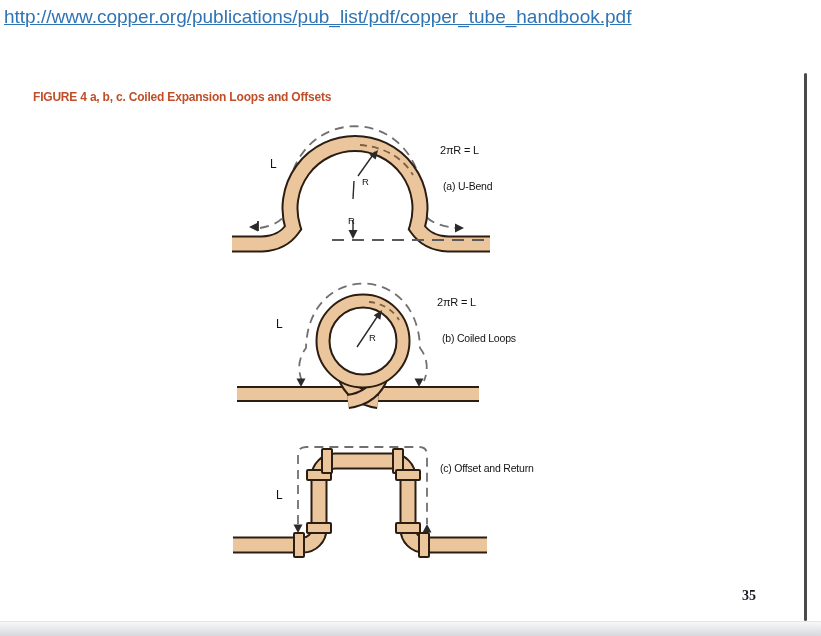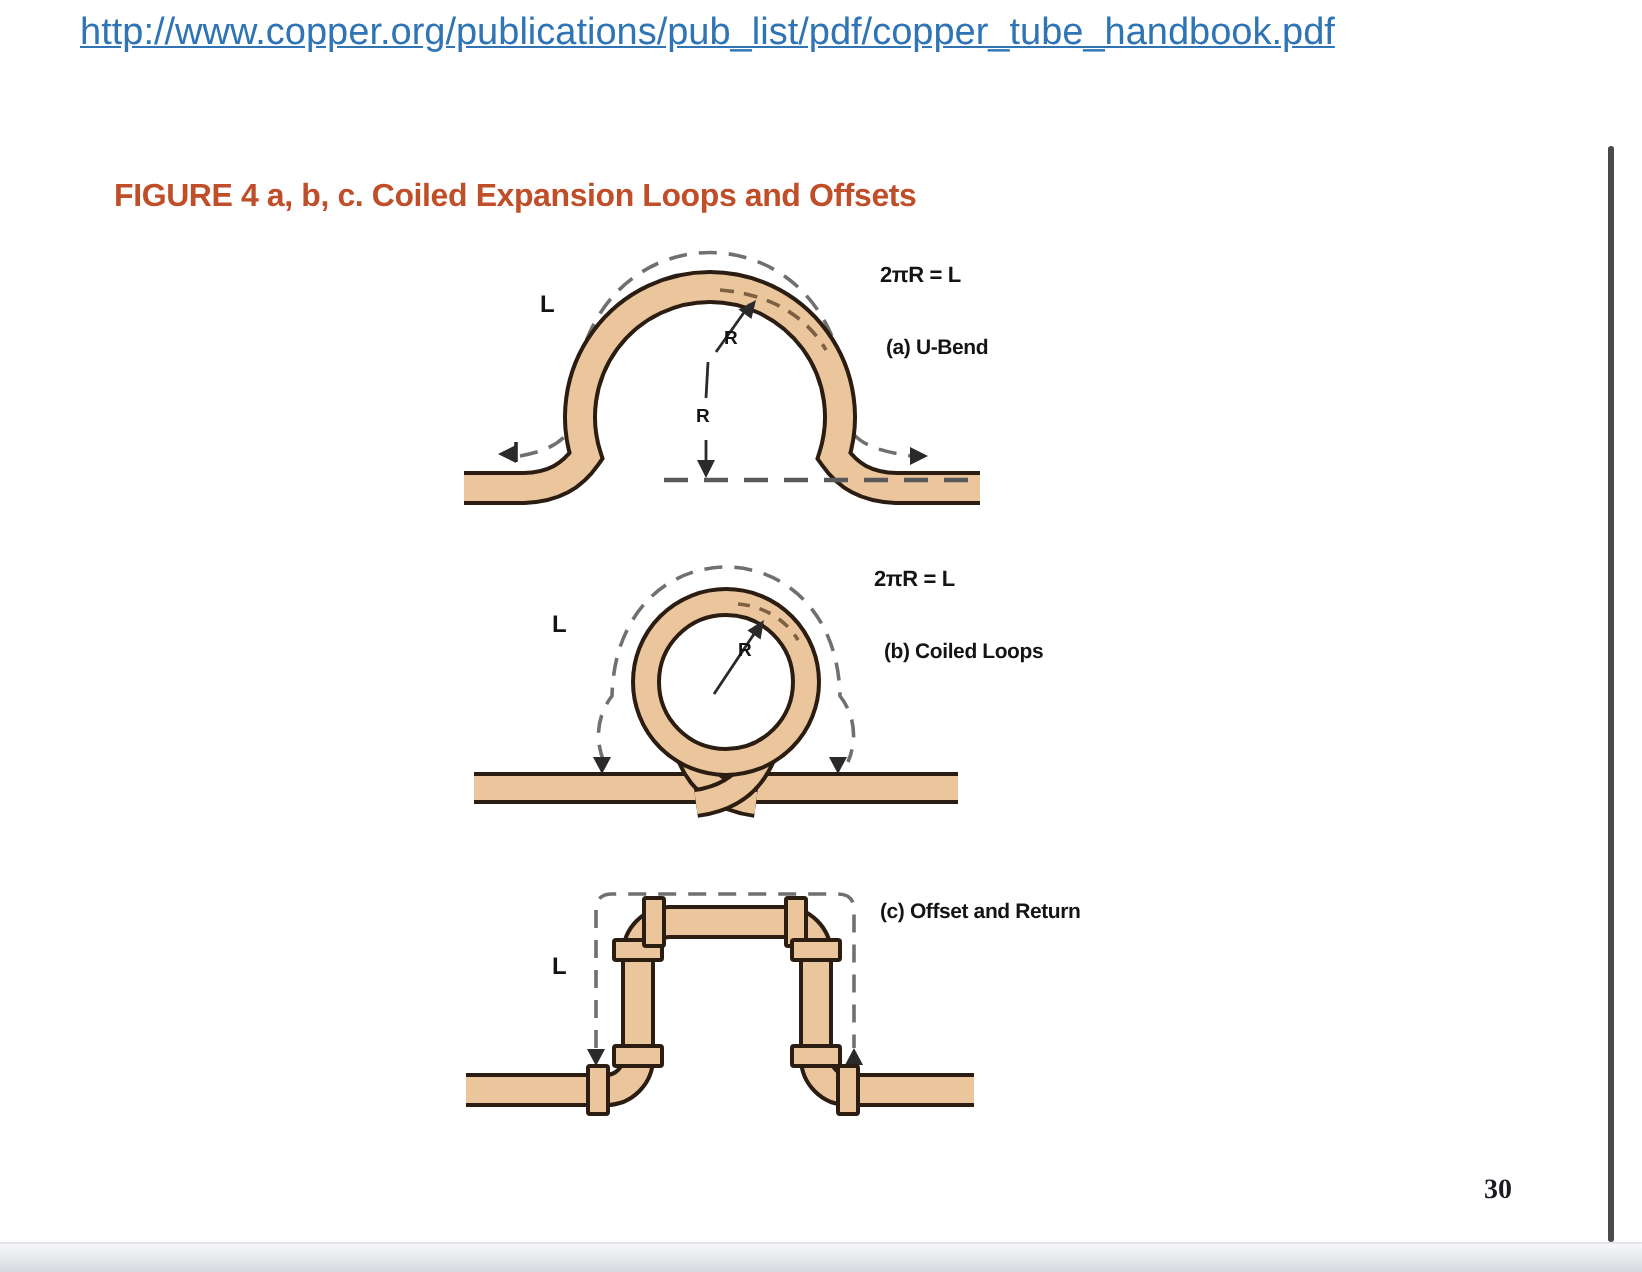--- a/index.html
+++ b/index.html
@@ -5,30 +5,30 @@
   html,body{margin:0;padding:0;}
   body{
     width:821px;height:636px;position:relative;overflow:hidden;
     background:#ffffff;
     font-family:"Liberation Sans", sans-serif;
   }
   #stage{position:absolute;inset:0;}
   a.doc-link{
     position:absolute;left:4px;top:6px;
     font-size:19px;color:var(--link,#2f74b5);
-    white-space:nowrap;cursor:pointer;margin-left:36px;
+    white-space:nowrap;cursor:pointer;
   }
   .fig-title{
     position:absolute;left:33px;top:90px;
-    font-size:16px;font-weight:bold;color:var(--title,#bf4e29);
-    letter-spacing:-0.2px;white-space:nowrap;margin-left:24px;
+    font-size:12px;font-weight:bold;color:var(--title,#bf4e29);
+    letter-spacing:-0.2px;white-space:nowrap;
   }
   .lbl{
-    position:absolute;font-weight:bold;color:var(--label,#141414);
-    white-space:nowrap;letter-spacing:-0.2px;line-height:1;
+    position:absolute;font-weight:normal;color:var(--label,#141414);
+    white-space:nowrap;letter-spacing:-0.2px;line-height:1;margin-top:12px;
   }
   .lbl.big{font-size:12px;}
   .lbl.r{font-size:9.5px;}
   .lbl.formula{font-size:11px;}
   .lbl.caption{font-size:10.5px;}
   .page-num{
     position:absolute;left:742px;top:588px;
     font-family:"Liberation Serif", serif;font-weight:bold;
     font-size:14px;color:#1b1b24;
   }
@@ -127,17 +127,17 @@
   <div class="lbl caption" style="left:443px;top:169px">(a) U-Bend</div>
 
   <div class="lbl big" style="left:276px;top:306px">L</div>
   <div class="lbl r" style="left:369px;top:321px">R</div>
   <div class="lbl formula" style="left:437px;top:285px">2πR = L</div>
   <div class="lbl caption" style="left:442px;top:321px">(b) Coiled Loops</div>
 
   <div class="lbl big" style="left:276px;top:477px">L</div>
   <div class="lbl caption" style="left:440px;top:451px">(c) Offset and Return</div>
 
-  <div class="page-num">30</div>
+  <div class="page-num">35</div>
 
   <div class="page-edge-line"></div>
   <div class="bottom-bar"></div>
 </div>
 
 </body></html>

